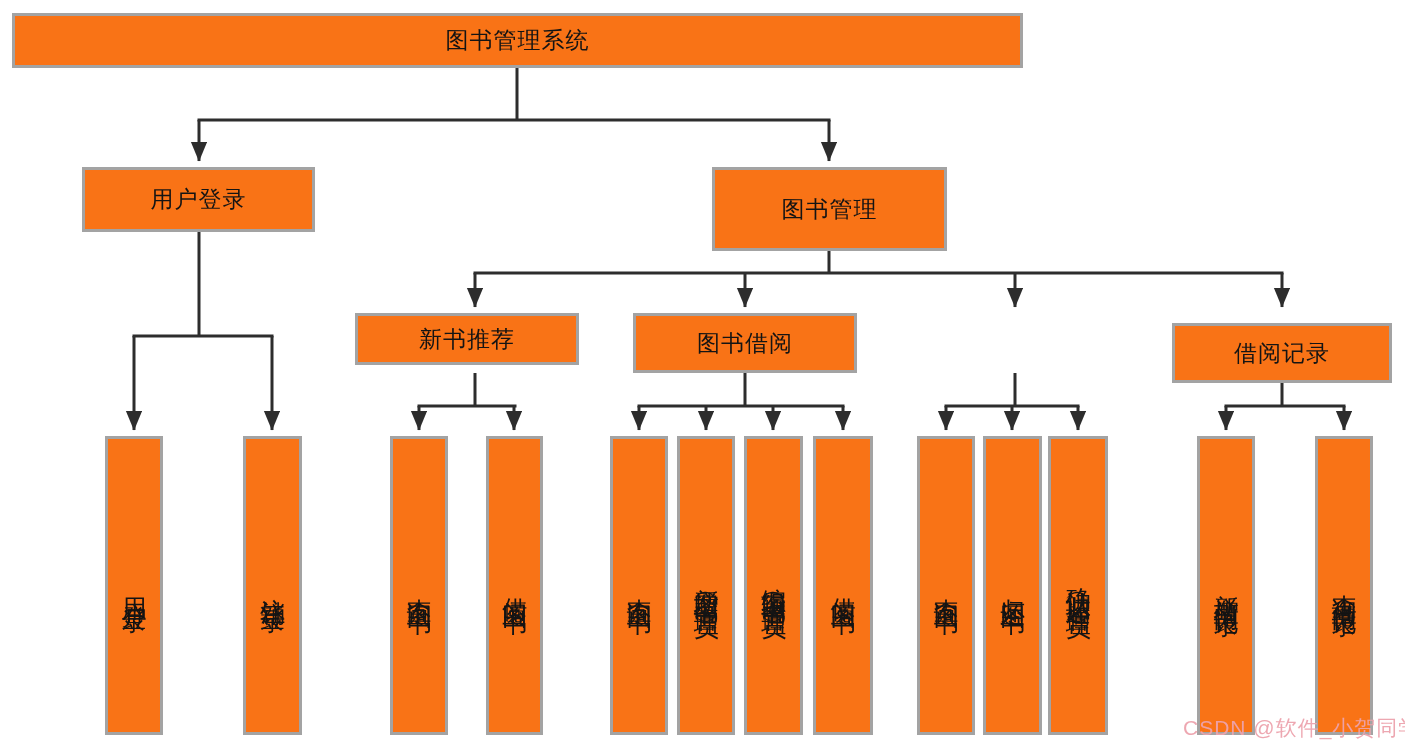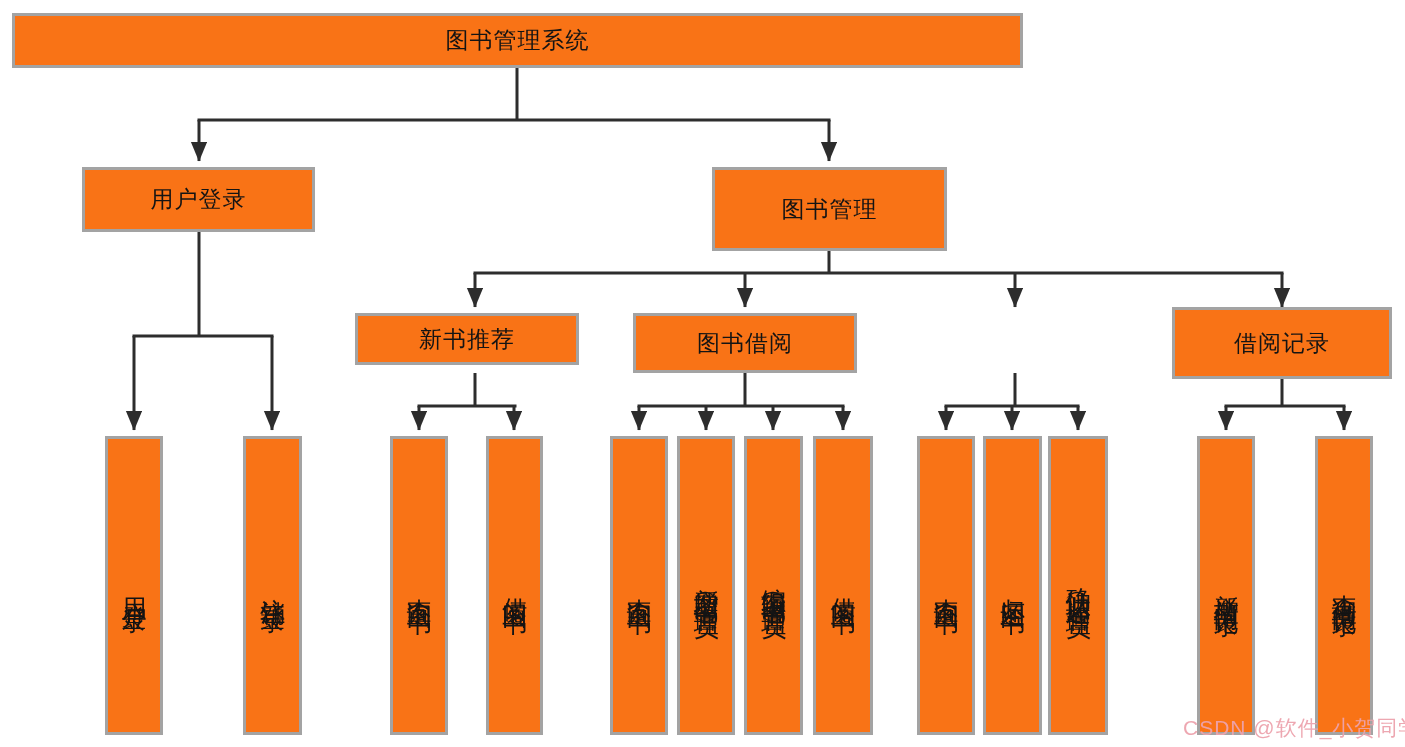--- a/index.html
+++ b/index.html
@@ -88,21 +88,21 @@
     </g>
   </svg>
 
   <div class="node h" style="left:12px;top:13px;width:1011px;height:55px">图书管理系统</div>
 
   <div class="node h" style="left:82px;top:167px;width:233px;height:65px">用户登录</div>
   <div class="node h" style="left:712px;top:167px;width:235px;height:84px">图书管理</div>
 
   <div class="node h" style="left:355px;top:313px;width:224px;height:52px">新书推荐</div>
   <div class="node h" style="left:633px;top:313px;width:224px;height:60px">图书借阅</div>
-  <div class="node h" style="left:1172px;top:307px;width:220px;height:72px">借阅记录</div>
+  <div class="node h" style="left:1172px;top:323px;width:220px;height:60px">借阅记录</div>
 
   <div class="node leaf" style="left:105px;top:436px;width:58px;height:299px">
     <span class="vtext">用户登录</span>
   </div>
   <div class="node leaf" style="left:243px;top:436px;width:59px;height:299px">
     <span class="vtext">注销登录</span>
   </div>
 
   <div class="node leaf" style="left:390px;top:436px;width:58px;height:299px">
     <span class="vtext">查询图书</span>

